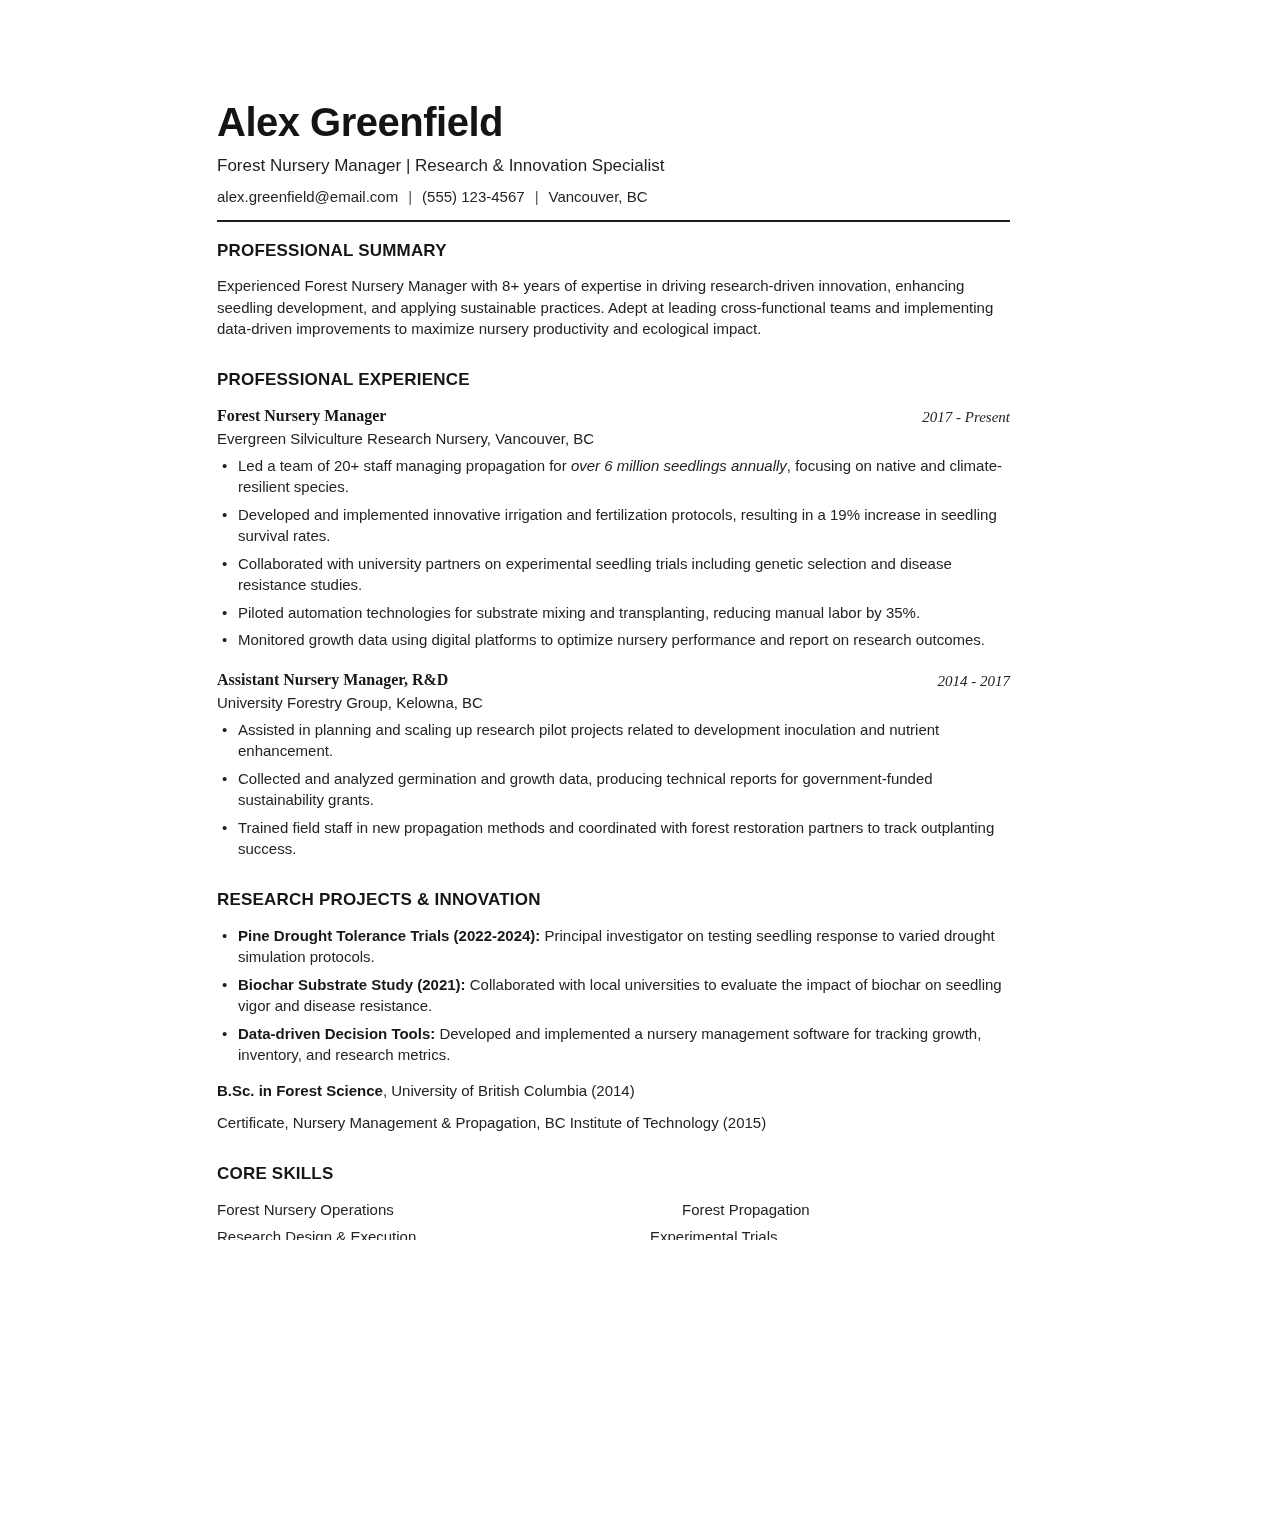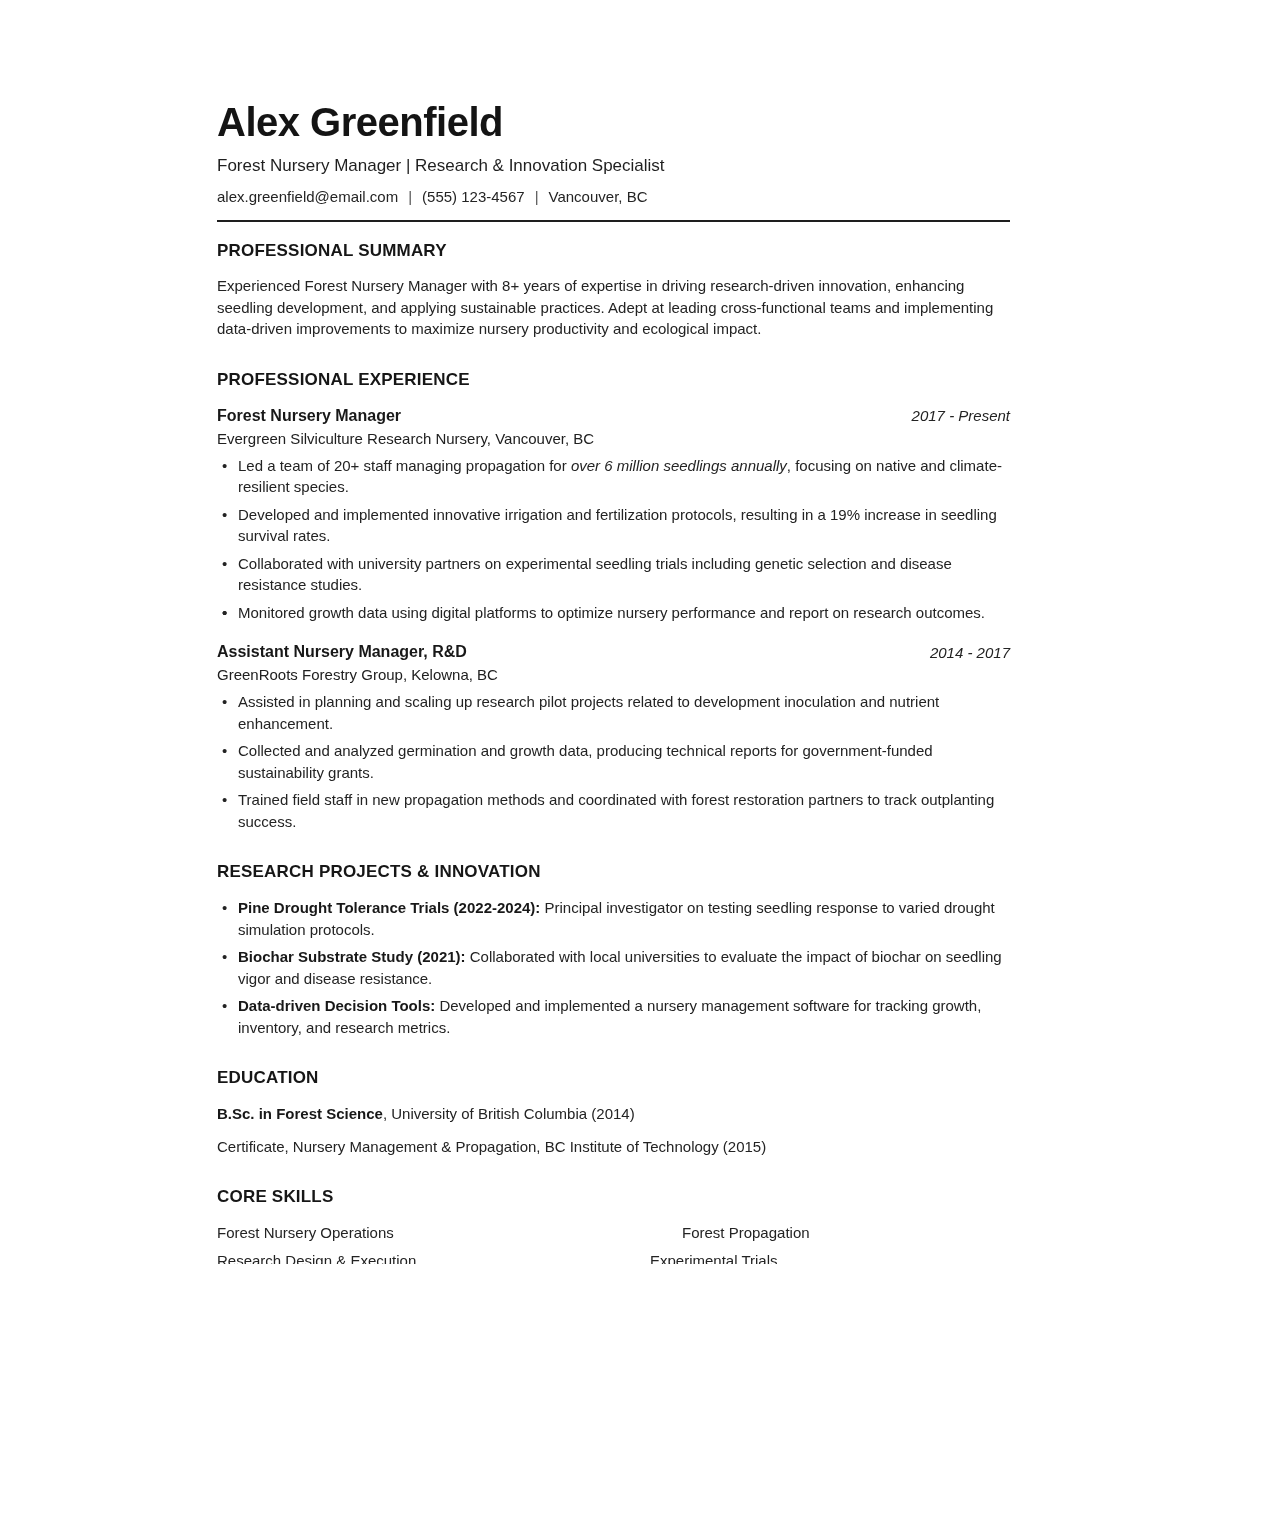--- a/index.html
+++ b/index.html
@@ -69,21 +69,22 @@
     color: #232323;
   }
   .summary-text { margin-top: 13px; }
 
   
   .job { margin-top: 15px; }
   .job + .job { margin-top: 19px; }
   .job-head {
     display: flex;
     justify-content: space-between;
-    align-items: center;
+    align-items: flex-end;
+    font-family: Liberation Serif, serif;
   }
   .job-title {
     font-size: 16px;
     font-weight: 700;
     line-height: 20px;
     color: #181818;
   }
   .job-dates {
     font-size: 15px;
     font-style: italic;
@@ -152,50 +153,49 @@
       <div class="job">
         <div class="job-head">
           <span class="job-title">Forest Nursery Manager</span>
           <span class="job-dates">2017 - Present</span>
         </div>
         <p class="job-company">Evergreen Silviculture Research Nursery, Vancouver, BC</p>
         <ul class="bullets">
           <li><span class="dot">•</span><span>Led a team of 20+ staff managing propagation for </span><em>over 6 million seedlings annually</em><span>, focusing on native and climate-resilient species.</span></li>
           <li><span class="dot">•</span><span>Developed and implemented innovative irrigation and fertilization protocols, resulting in a 19% increase in seedling survival rates.</span></li>
           <li><span class="dot">•</span><span>Collaborated with university partners on experimental seedling trials including genetic selection and disease resistance studies.</span></li>
-          <li><span class="dot">•</span></li>
+          <li><span class="dot">•</span><span>Piloted automation technologies for substrate mixing and transplanting, reducing manual labor by 35%.</span></li>
           <li><span class="dot">•</span><span>Monitored growth data using digital platforms to optimize nursery performance and report on research outcomes.</span></li>
         </ul>
       </div>
 
       <div class="job">
         <div class="job-head">
           <span class="job-title">Assistant Nursery Manager, R&amp;D</span>
           <span class="job-dates">2014 - 2017</span>
         </div>
-        <p class="job-company">GreenRoots Forestry Group, Kelowna, BC</p>
+        <p class="job-company">University Forestry Group, Kelowna, BC</p>
         <ul class="bullets">
           <li><span class="dot">•</span><span>Assisted in planning and scaling up research pilot projects related to development inoculation and nutrient enhancement.</span></li>
           <li><span class="dot">•</span><span>Collected and analyzed germination and growth data, producing technical reports for government-funded sustainability grants.</span></li>
           <li><span class="dot">•</span><span>Trained field staff in new propagation methods and coordinated with forest restoration partners to track outplanting success.</span></li>
         </ul>
       </div>
     </section>
 
     <section>
       <h2 class="section-heading">RESEARCH PROJECTS &amp; INNOVATION</h2>
       <ul class="bullets research">
         <li><span class="dot">•</span><strong>Pine Drought Tolerance Trials (2022-2024):</strong><span> Principal investigator on testing seedling response to varied drought simulation protocols.</span></li>
         <li><span class="dot">•</span><strong>Biochar Substrate Study (2021):</strong><span> Collaborated with local universities to evaluate the impact of biochar on seedling vigor and disease resistance.</span></li>
         <li><span class="dot">•</span><strong>Data-driven Decision Tools:</strong><span> Developed and implemented a nursery management software for tracking growth, inventory, and research metrics.</span></li>
       </ul>
     </section>
 
     <section>
-      <h2 class="section-heading">EDUCATION</h2>
       <p class="edu-line"><strong>B.Sc. in Forest Science</strong><span>, University of British Columbia (2014)</span></p>
       <p class="edu-line"><strong></strong><span>Certificate, Nursery Management &amp; Propagation, BC Institute of Technology (2015)</span></p>
     </section>
 
     <section>
       <h2 class="section-heading">CORE SKILLS</h2>
       <div class="skills-grid">
         <div class="skills-row">
           <span class="cell-left">Forest Nursery Operations</span>
           <span class="cell-right">Forest Propagation</span>

